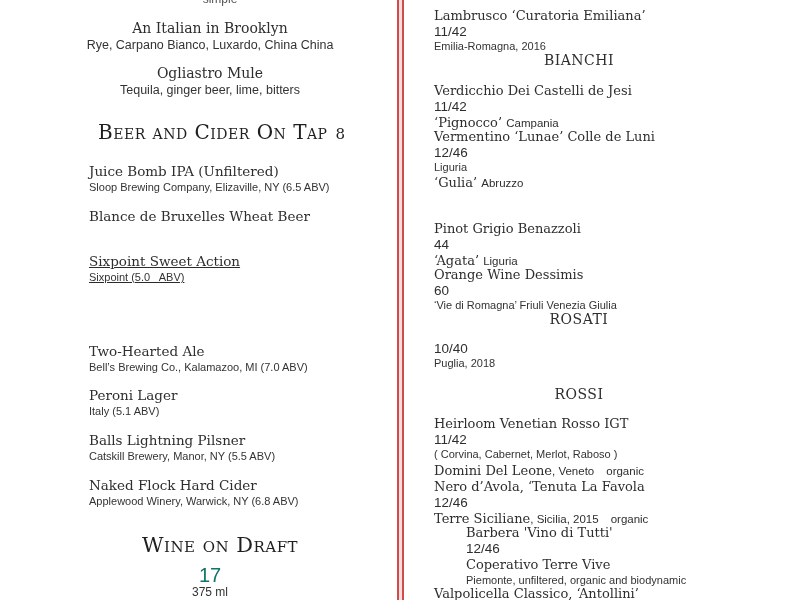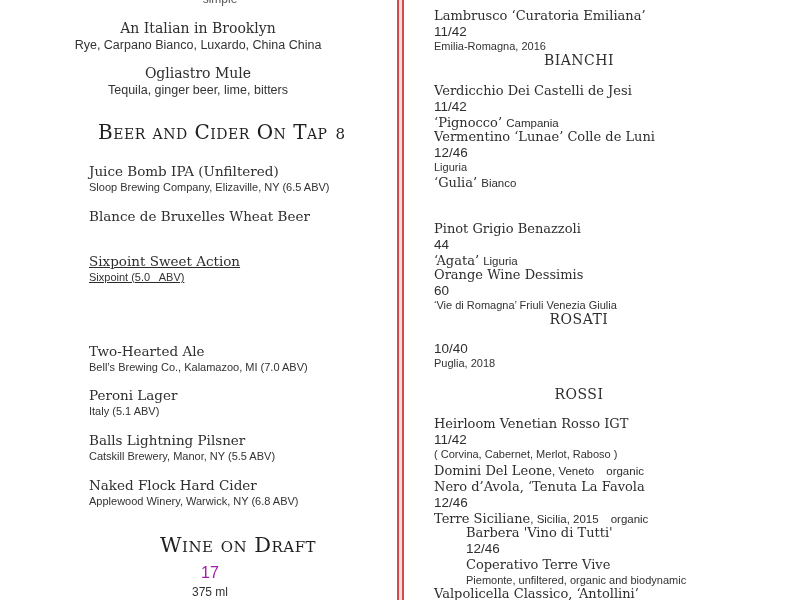--- a/index.html
+++ b/index.html
@@ -4,37 +4,37 @@
 <style>
   html, body { margin: 0; padding: 0; }
   body {
     width: 800px; height: 600px; overflow: hidden; position: relative;
     background: #ffffff; color: #2b2b2b;
     font-family: "Liberation Sans", sans-serif;
   }
 
   
   .left { position: absolute; left: 0; top: 0; width: 396px; height: 600px; }
-  .cocktail { position: absolute; width: 396px; left: 22px; text-align: center; }
+  .cocktail { position: absolute; width: 396px; left: 22px; text-align: center; padding-left: 12px; }
   .cocktail .name { font-family: "DejaVu Serif", serif; font-size: 14px; color: #2e2e2e; line-height: 18px; }
   .cocktail .desc { font-family: "Liberation Sans", sans-serif; font-size: 12.5px; color: #333; line-height: 16px; }
   .cut-top { position: absolute; top: -8px; left: 22px; width: 396px; text-align: center;
     font-family: "Liberation Sans", sans-serif; font-size: 12px; color: #555; }
 
   .section-title {
     position: absolute; font-family: "DejaVu Serif", serif; color: #1f1f1f;
     font-variant: small-caps; letter-spacing: 0.5px;
   }
   .section-title .price { font-variant: normal; font-size: 15px; margin-left: 8px; }
 
   .beer { position: absolute; left: 89px; width: 300px; }
   .beer .name { font-family: "DejaVu Serif", serif; font-size: 13.5px; color: #2e2e2e; line-height: 17px; }
   .beer .desc { font-family: "Liberation Sans", sans-serif; font-size: 11px; color: #333; line-height: 15px; }
 
-  .draft-price { position: absolute; left: 22px; width: 396px; text-align: center; font-size: 16px; color: #a21caf; }
+  .draft-price { position: absolute; left: 22px; width: 396px; text-align: center; font-size: 20px; color: #0f766e; }
   .draft-size { position: absolute; left: 22px; width: 396px; text-align: center; font-size: 12px; color: #333; }
 
   
   .divider-a, .divider-b { position: absolute; top: 0; height: 600px; width: 2px; background: #d24b4b; }
   .divider-a { left: 397px; }
   .divider-b { left: 402px; }
   .divider-mid { position: absolute; top: 0; left: 399px; width: 3px; height: 600px; background: #f6dede; }
   .wine { position: absolute; left: 434px; width: 290px; }
   .wine .row { display: flex; justify-content: space-between; align-items: baseline; flex-direction: column; }
   .wine .name { font-family: "DejaVu Serif", serif; font-size: 13px; color: #2e2e2e; line-height: 17px; white-space: nowrap; }
@@ -85,21 +85,21 @@
   </div>
   <div class="beer" style="top:432px;">
     <div class="name">Balls Lightning Pilsner</div>
     <div class="desc">Catskill Brewery, Manor, NY (5.5 ABV)</div>
   </div>
   <div class="beer" style="top:477px;">
     <div class="name">Naked Flock Hard Cider</div>
     <div class="desc">Applewood Winery, Warwick, NY (6.8 ABV)</div>
   </div>
 
-  <div class="section-title" style="left:18px; width:440px; text-align:center; top:533px; font-size:21px;">Wine on Draft</div>
+  <div class="section-title" style="left:0; width:440px; text-align:center; top:533px; font-size:21px;">Wine on Draft</div>
   <div class="draft-price" style="top:564px; left:12px;">17</div>
   <div class="draft-size" style="top:585px; left:12px;">375 ml</div>
 </div>
 
 <div class="divider-mid"></div>
 <div class="divider-a"></div>
 <div class="divider-b"></div>
 
 <div class="wine" style="top:7px;">
   <div class="row">
@@ -121,21 +121,21 @@
 
 <div class="wine" style="top:128px;">
   <div class="row">
     <span class="name">Vermentino ‘Lunae’ Colle de Luni</span>
     <span class="price">12/46</span>
   </div>
   <div class="sub">Liguria</div>
 </div>
 
 <div class="wine" style="top:174px;">
-  <div class="name"><span>‘Gulia’</span> <span class="inline-sans">Bianco</span></div>
+  <div class="name"><span>‘Gulia’</span> <span class="inline-sans">Abruzzo</span></div>
 </div>
 
 <div class="wine" style="top:220px;">
   <div class="row">
     <span class="name">Pinot Grigio Benazzoli</span>
     <span class="price">44</span>
   </div>
   <div class="name"><span>‘Agata’</span> <span class="inline-sans">Liguria</span></div>
 </div>
 

